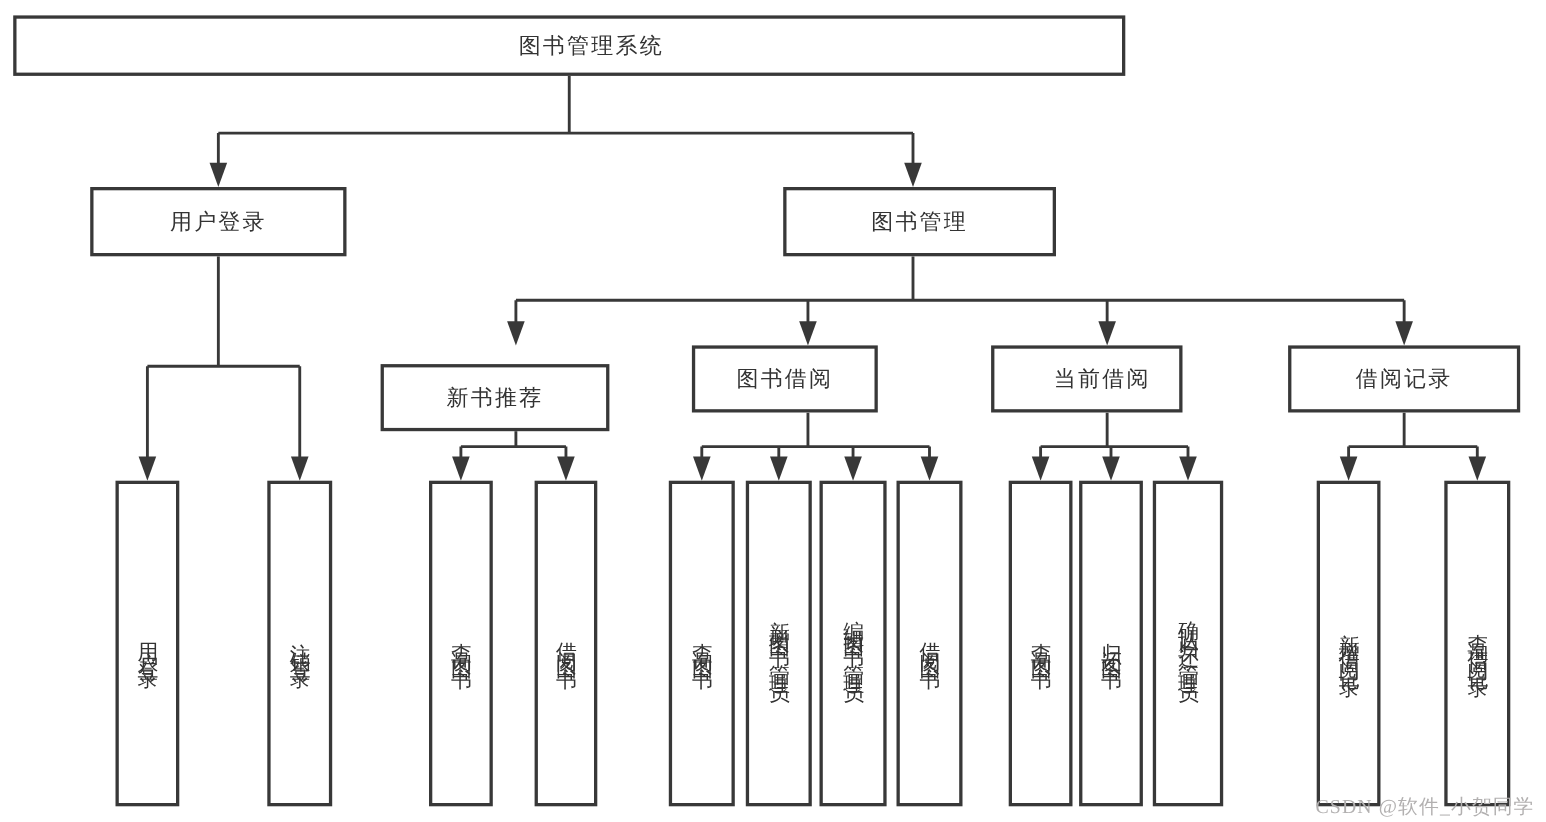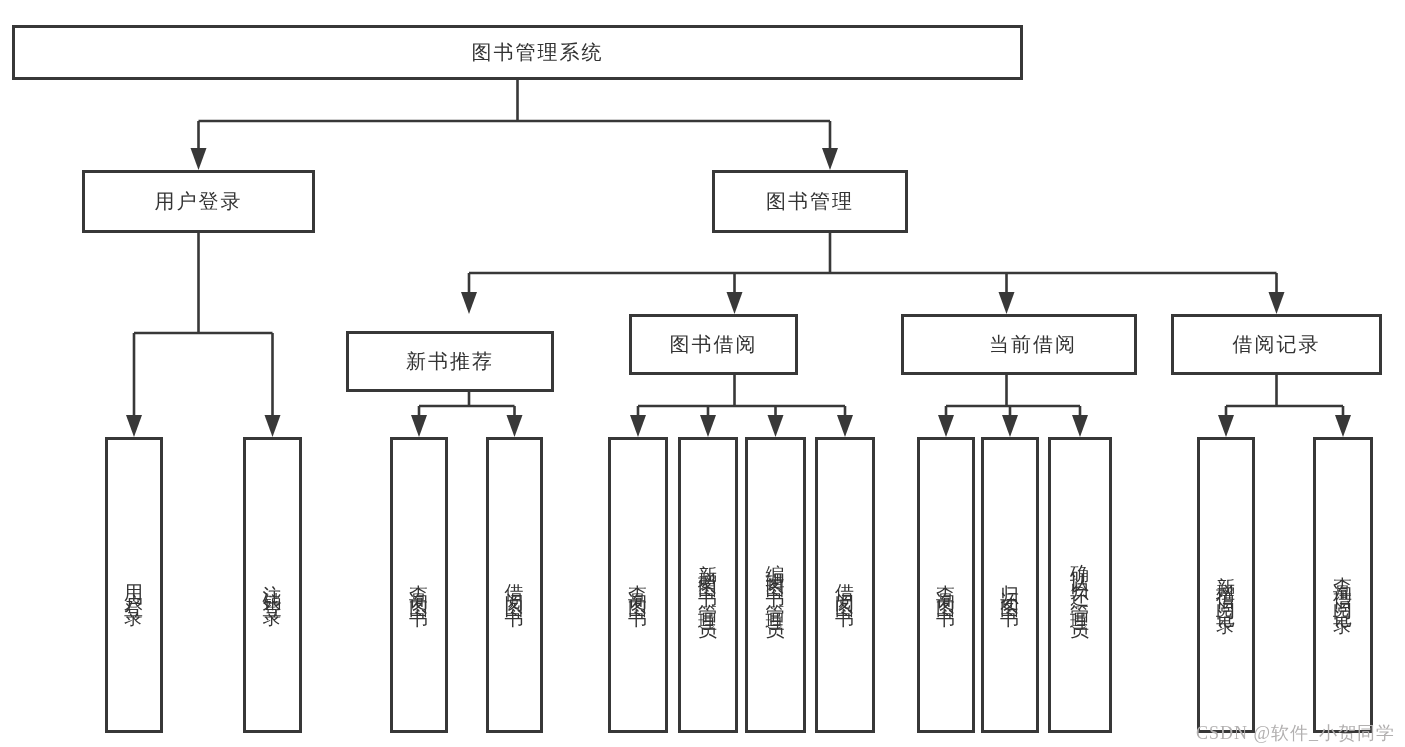--- a/index.html
+++ b/index.html
@@ -59,28 +59,28 @@
     <path d="M1006.5 375 V406 M946 406 H1080 M946 406 V416 M1010 406 V416 M1080 406 V416"></path>
     <polygon points="938,415 954,415 946,437"></polygon>
     <polygon points="1002,415 1018,415 1010,437"></polygon>
     <polygon points="1072,415 1088,415 1080,437"></polygon>
 
     <path d="M1276.5 375 V406 M1226 406 H1343 M1226 406 V416 M1343 406 V416"></path>
     <polygon points="1218,415 1234,415 1226,437"></polygon>
     <polygon points="1335,415 1351,415 1343,437"></polygon>
   </svg>
 
-  <div class="box h-label" style="left:12px;top:25px;width:1011px;height:55px;padding-left:40px;">图书管理系统</div>
+  <div class="box h-label" style="left:12px;top:14px;width:1011px;height:55px;padding-left:40px;">图书管理系统</div>
 
   <div class="box h-label" style="left:82px;top:170px;width:233px;height:63px;">用户登录</div>
-  <div class="box h-label" style="left:712px;top:170px;width:196px;height:63px;">图书管理</div>
+  <div class="box h-label" style="left:712px;top:170px;width:248px;height:63px;">图书管理</div>
 
   <div class="box h-label" style="left:346px;top:314px;width:208px;height:61px;margin-top:17px;">新书推荐</div>
   <div class="box h-label" style="left:629px;top:314px;width:169px;height:61px;">图书借阅</div>
-  <div class="box h-label" style="left:901px;top:314px;width:236px;height:61px;padding-left:28px;">当前借阅</div>
+  <div class="box h-label" style="left:901px;top:314px;width:174px;height:61px;padding-left:28px;">当前借阅</div>
   <div class="box h-label" style="left:1171px;top:314px;width:211px;height:61px;">借阅记录</div>
 
   <div class="box v-label" style="left:105px;top:437px;width:58px;height:296px;">用户登录</div>
   <div class="box v-label" style="left:243px;top:437px;width:59px;height:296px;">注销登录</div>
 
   <div class="box v-label" style="left:390px;top:437px;width:58px;height:296px;">查询图书</div>
   <div class="box v-label" style="left:486px;top:437px;width:57px;height:296px;">借阅图书</div>
 
   <div class="box v-label" style="left:608px;top:437px;width:60px;height:296px;">查询图书</div>
   <div class="box v-label" style="left:678px;top:437px;width:60px;height:296px;">新增图书（管理员）</div>

